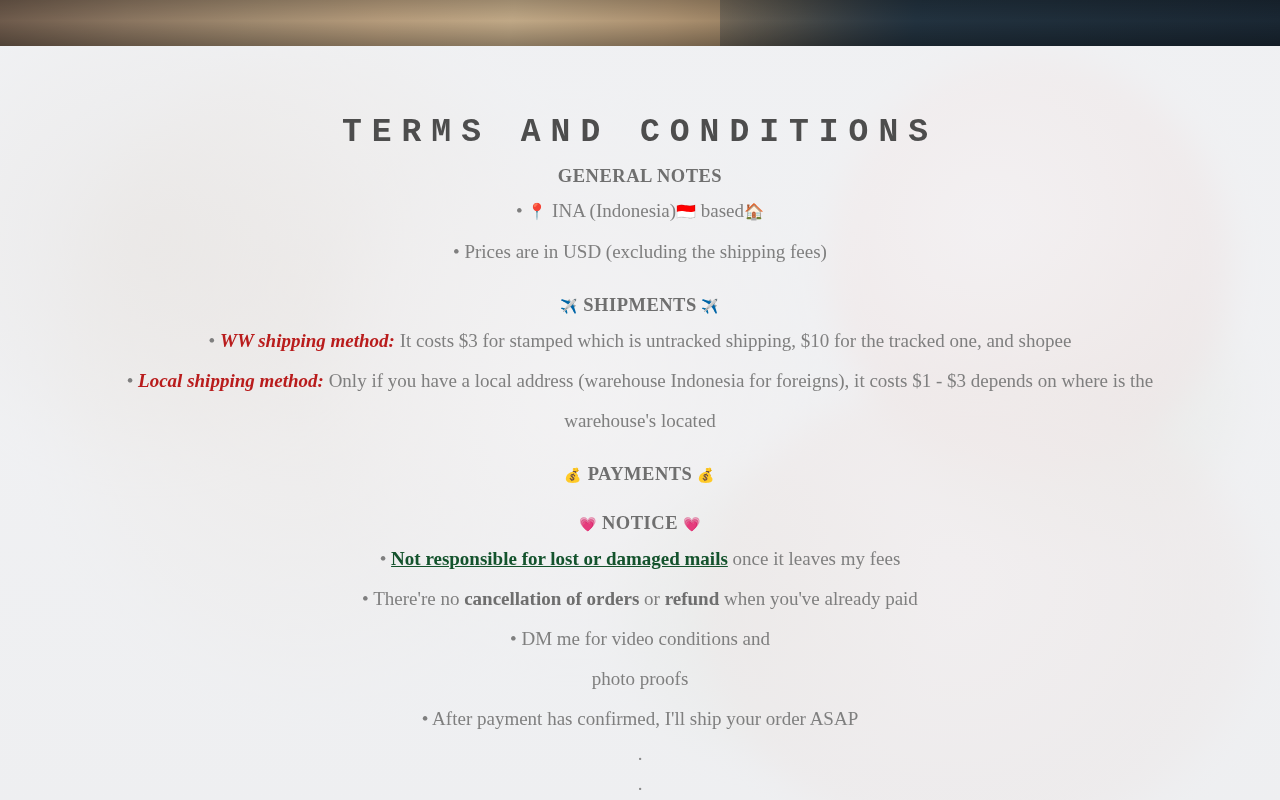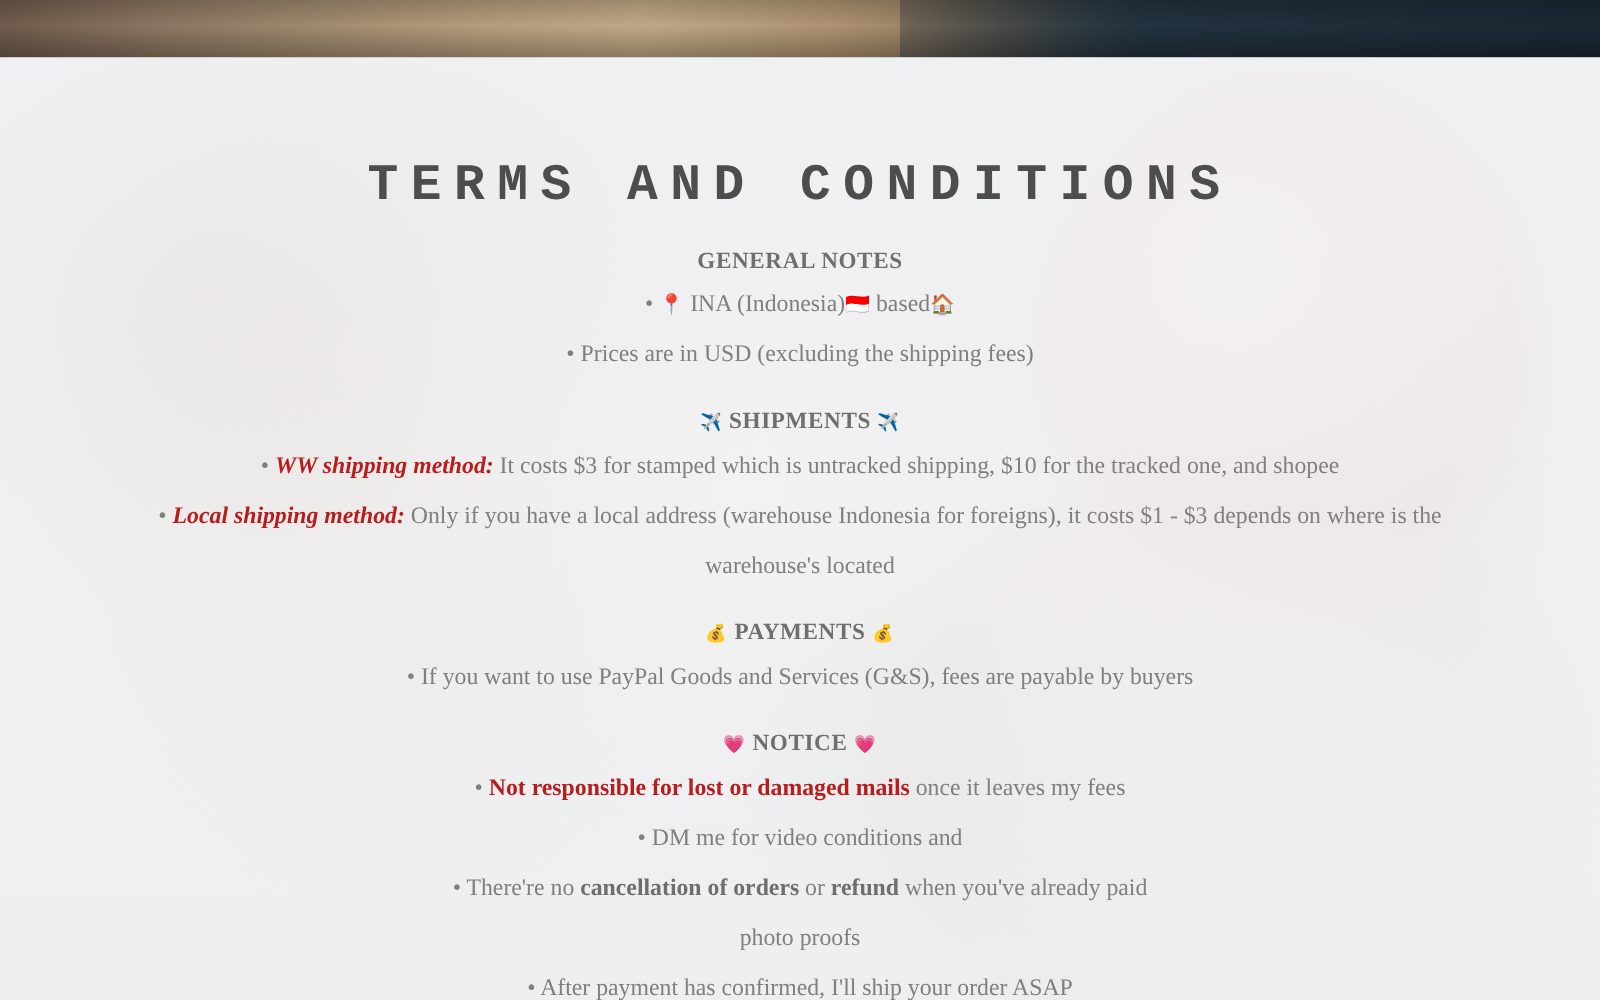--- a/index.html
+++ b/index.html
@@ -118,24 +118,24 @@
   #content {
     position: absolute;
     top: 46px; left: 0;
     width: 1280px;
     height: 754px;
     text-align: center;
     color: #7b7b7b;
   }
 
   #doc-title {
-    margin: 12px;
+    margin: 0;
     padding-top: 68px;
     font-family: "Liberation Mono", monospace;
-    font-size: 41px;
+    font-size: 33px;
     font-weight: 700;
     letter-spacing: 10px;
     color: #4d4d4d;
     white-space: nowrap;
   }
 
   .section { margin-top: 0; }
 
   .section-heading {
     font-family: "Liberation Serif", serif;
@@ -200,28 +200,27 @@
         </div>
         <div class="section">
           <div class="spacer"></div>
           <div class="section-heading"><span class="emoji-sm">✈️</span><span> SHIPMENTS </span><span class="emoji-sm">✈️</span></div>
           <div class="line"><span>• </span><span class="bi">WW shipping method:</span><span> It costs $3 for stamped which is untracked shipping, $10 for the tracked one, and shopee</span></div>
           <div class="line"><span>• </span><span class="bi">Local shipping method:</span><span> Only if you have a local address (warehouse Indonesia for foreigns), it costs $1 - $3 depends on where is the warehouse's located</span></div>
         </div>
         <div class="section">
           <div class="spacer"></div>
           <div class="section-heading"><span class="emoji-sm">💰</span><span> PAYMENTS </span><span class="emoji-sm">💰</span></div>
-          <div class="line"><span>• If you want to use PayPal Goods and Services (G&amp;S), fees are payable by buyers</span></div>
         </div>
         <div class="section">
           <div class="spacer"></div>
           <div class="section-heading"><span class="emoji-sm">💗</span><span> NOTICE </span><span class="emoji-sm">💗</span></div>
-          <div class="line"><span>• </span><span style="font-weight: bold; color: #b91c1c;">Not responsible for lost or damaged mails</span><span> once it leaves my fees</span></div>
+          <div class="line"><span>• </span><span style="font-weight: bold; color: #14532d; text-decoration: underline;">Not responsible for lost or damaged mails</span><span> once it leaves my fees</span></div>
+          <div class="line"><span>• There're no </span><span style="font-weight: bold; color: rgb(110, 110, 110);">cancellation of orders</span><span> or </span><span style="font-weight: bold; color: rgb(110, 110, 110);">refund</span><span> when you've already paid</span></div>
           <div class="line"><span>• DM me for video conditions and</span></div>
-          <div class="line"><span>• There're no </span><span style="font-weight: bold; color: rgb(110, 110, 110);">cancellation of orders</span><span> or </span><span style="font-weight: bold; color: rgb(110, 110, 110);">refund</span><span> when you've already paid</span></div>
           <div class="line"><span>photo proofs</span></div>
           <div class="line"><span>• After payment has confirmed, I'll ship your order ASAP</span></div>
         </div>
         <div class="dot-line">.</div>
         <div class="dot-line">.</div>
       </div>
   </div>
 
 </div>
 

